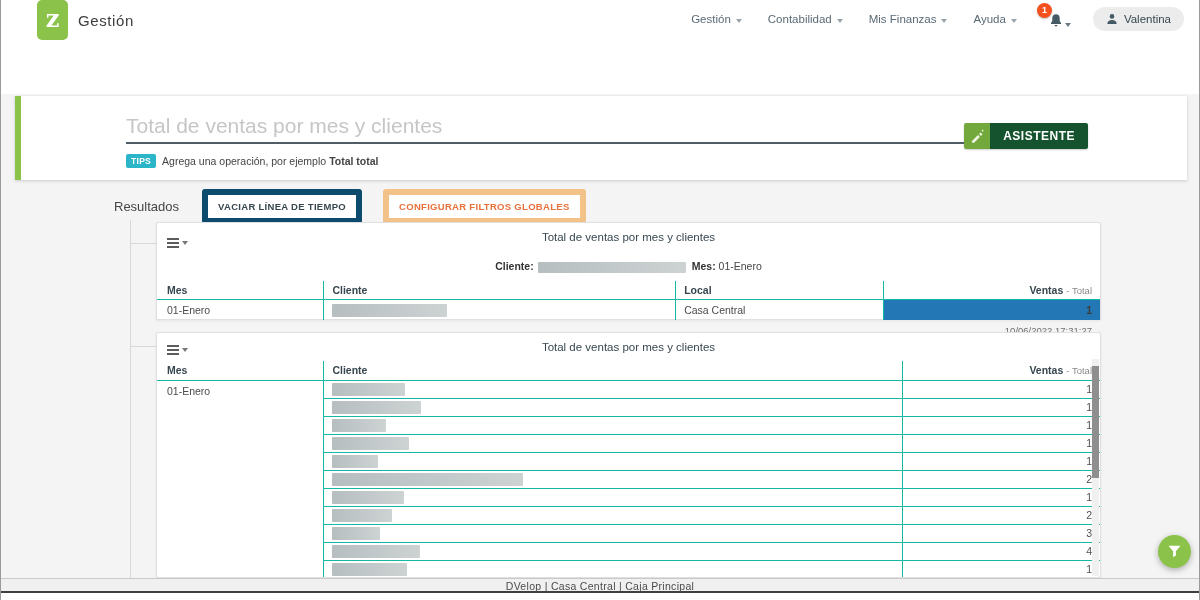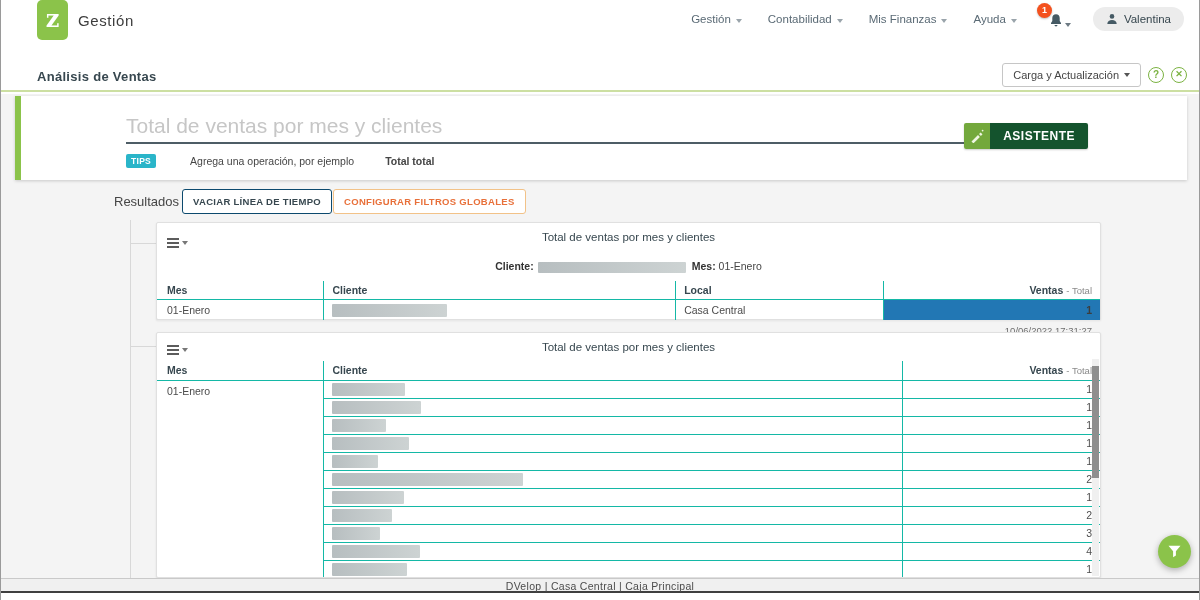--- a/index.html
+++ b/index.html
@@ -40,33 +40,33 @@
                  font-size:10px; font-weight:bold; text-align:center; line-height:13px; cursor:pointer; }
 
   
   .main { position:absolute; top:94px; left:0; right:0; height:484px; background:#f4f4f4; }
 
   .query-card { position:absolute; left:14px; top:2px; width:1172px; height:84px; background:#fff;
                 border-left:6px solid #8bc34a; box-shadow:0 1px 3px rgba(0,0,0,.18); }
   .query-input { position:absolute; left:105px; top:14px; width:875px; height:34px; border:none;
                  border-bottom:2px solid #4e5d66; outline:none; font-family:"Liberation Sans",sans-serif;
                  font-size:21px; color:#c6c6c6; background:transparent; }
-  .tips-row { position:absolute; left:105px; top:58px; display:flex; align-items:center; font-size:10.5px; color:#454545;gap:28px; }
+  .tips-row { position:absolute; left:105px; top:58px; display:flex; align-items:center; font-size:10.5px; color:#454545; }
   .tips-badge { background:#2ab5c9; color:#fff; font-size:8.5px; font-weight:bold; padding:2px 5px;
                 border-radius:2px; margin-right:6px; letter-spacing:.3px; }
   .tips-example { font-weight:bold; margin-left:3px; }
   .assistant-btn { position:absolute; right:99px; top:27px; height:26px; display:flex; align-items:stretch;
                    border-radius:2px; overflow:hidden; cursor:pointer; box-shadow:0 1px 2px rgba(0,0,0,.2); }
   .assistant-icon { width:26px; background:#73a83c; display:flex; align-items:center; justify-content:center; }
   .assistant-label { background:#14532d; color:#fff; font-size:12px; font-weight:bold; letter-spacing:.5px;
                      display:flex; align-items:center; padding:0 13px; }
 
-  .results-row { position:absolute; left:113px; top:95px; display:flex; align-items:center; gap:1px; }
+  .results-row { position:absolute; left:113px; top:95px; display:flex; align-items:center; gap:21px; }
   .results-label { font-size:13px; color:#454545; margin-right:2px; }
-  .btn-outline { background:#fff; border:1px solid #0c4a6e; border-radius:3px; padding:6px 10px;
+  .btn-outline { background:#fff; border:6px solid #0c4a6e; border-radius:3px; padding:6px 10px;
                  font-size:9.5px; font-weight:bold; color:#37474f; letter-spacing:.3px; cursor:pointer; }
   .btn-orange { border-color:#f2c288; color:#e8703a; }
 
   .timeline-v { position:absolute; left:129px; top:126px; width:1px; height:358px; background:#d8d8d8; }
   .timeline-h { position:absolute; left:129px; width:26px; height:1px; background:#d8d8d8; }
 
   
   .rcard { position:absolute; left:155px; width:945px; background:#fff; border:1px solid #e0e0e0;
            border-radius:2px; box-shadow:0 1px 2px rgba(0,0,0,.10); }
   .card1 { top:128px; height:98px; }
@@ -132,31 +132,20 @@
       <span class="user-chip">
         <svg width="12" height="12" viewBox="0 0 12 12">
           <circle cx="6" cy="3.4" r="2.3" fill="#455a64"></circle>
           <path d="M1.3 11c0-2.6 2.1-4 4.7-4s4.7 1.4 4.7 4z" fill="#455a64"></path>
         </svg>
         <span>Valentina</span>
       </span>
     </div>
   </div>
 
-  <div class="page-bar">
-    <div class="page-title">Análisis de Ventas</div>
-    <div class="page-bar-right">
-      <button class="carga-btn">
-          <span>Carga y Actualización</span>
-          <span class="caret"></span>
-        </button>
-      <span class="circle-icon">?</span>
-      <span class="circle-icon" style="font-size:9px;">✕</span>
-    </div>
-  </div>
 
   <div class="main">
 
     <div class="query-card">
       <input class="query-input" value="Total de ventas por mes y clientes" style="">
       <div class="tips-row">
         <span class="tips-badge">TIPS</span>
         <span>Agrega una operación, por ejemplo</span>
         <span class="tips-example">Total total</span>
       </div>

